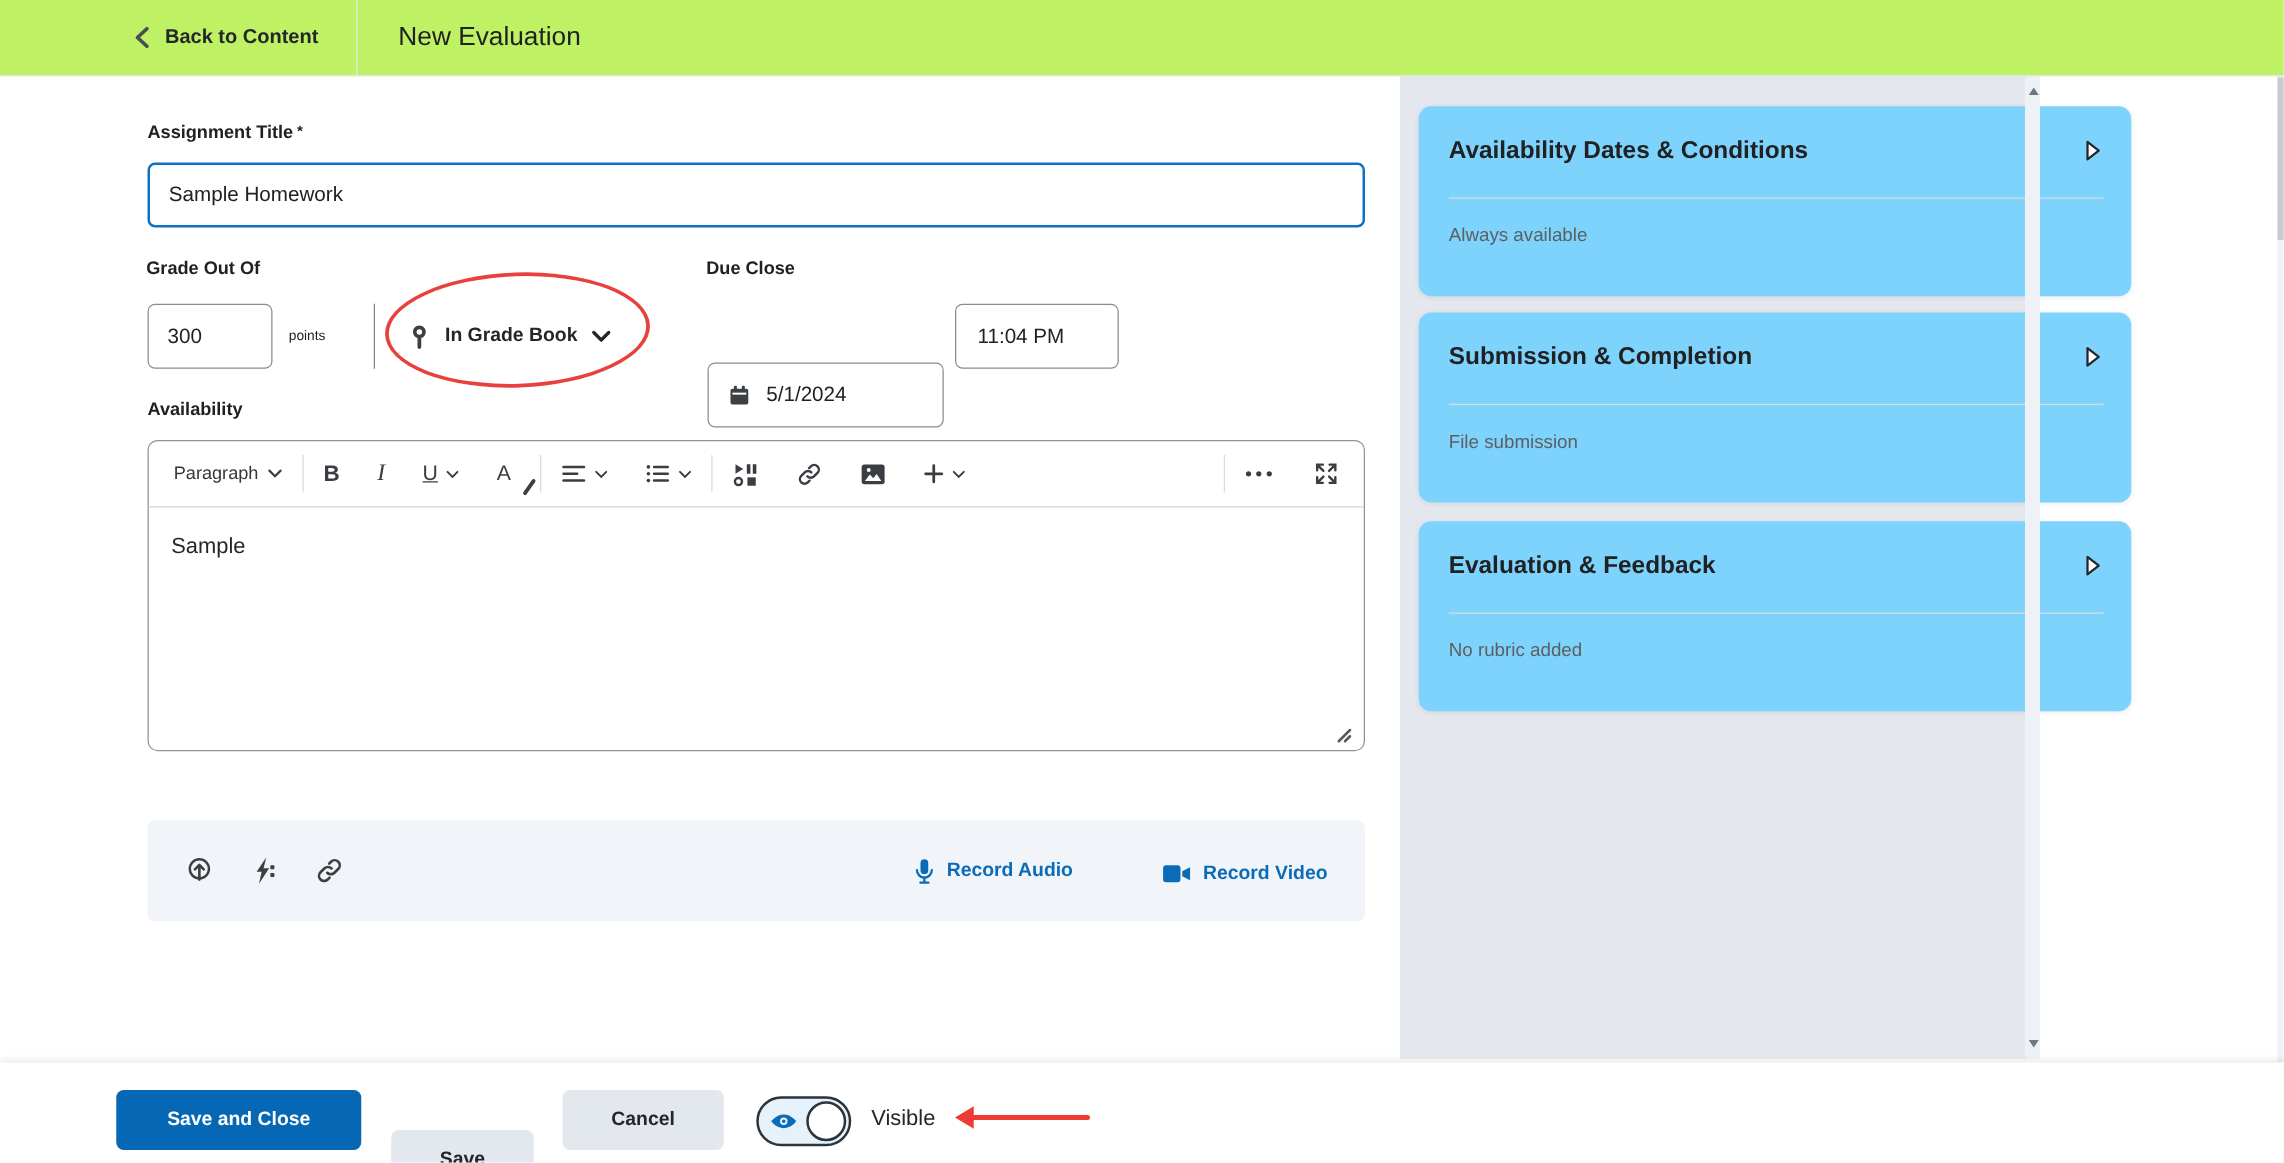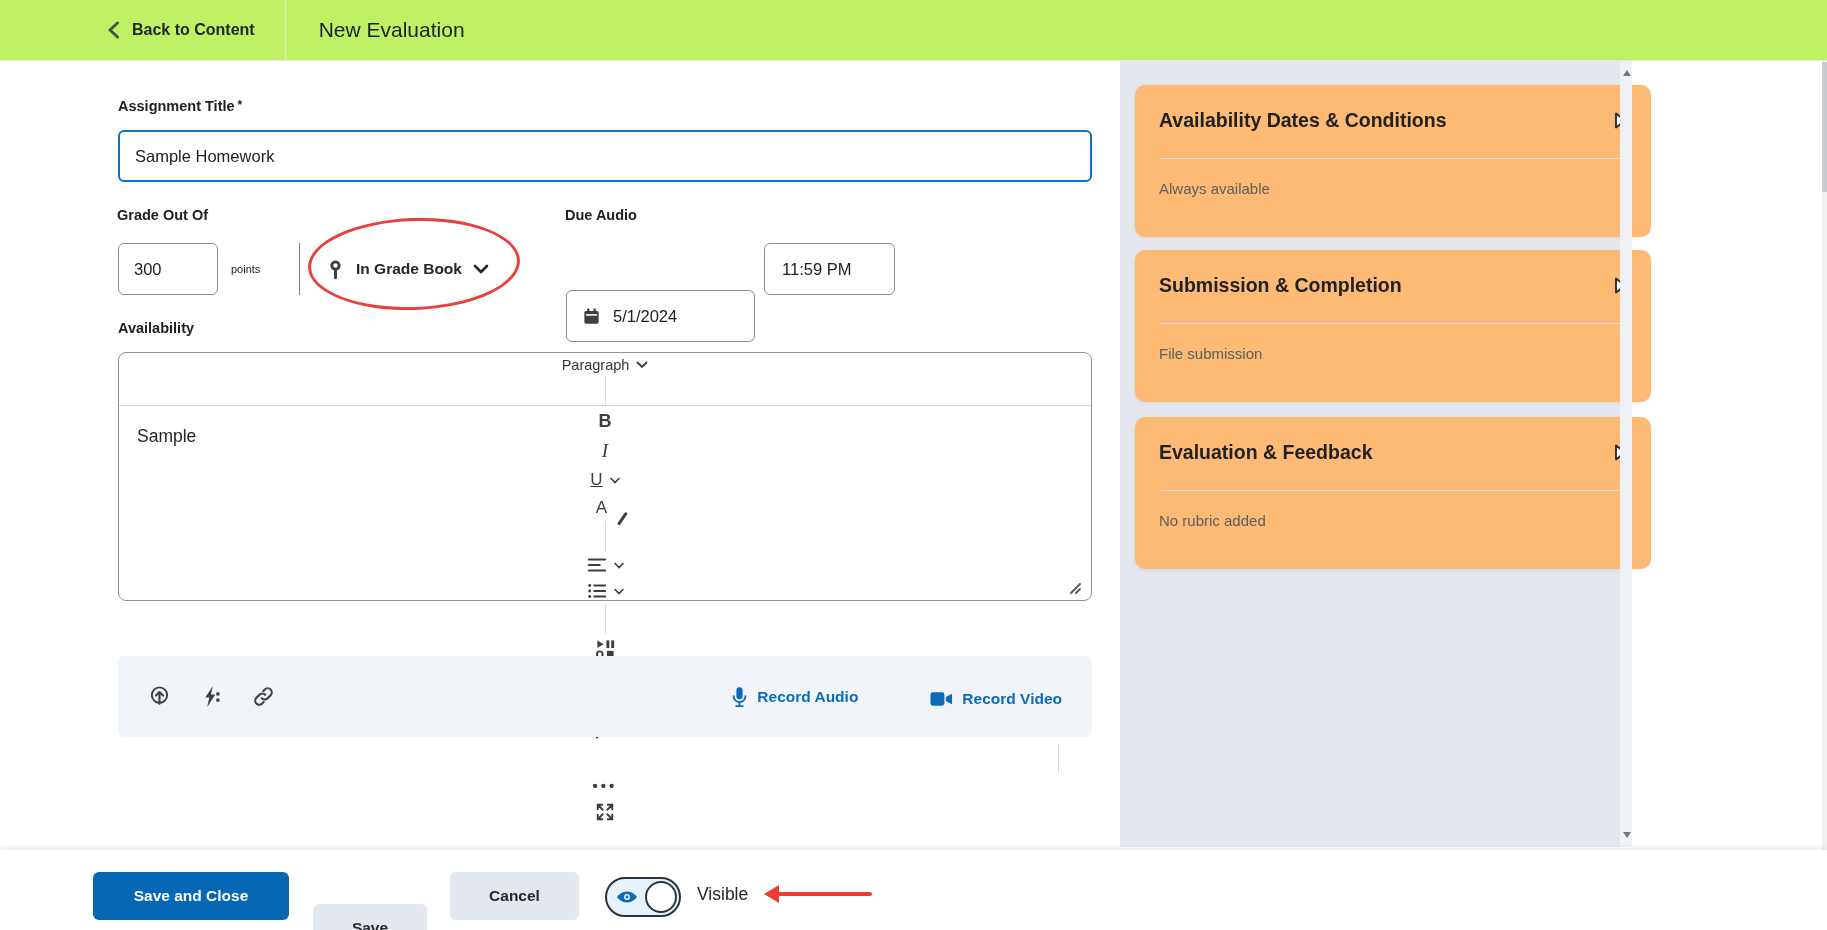--- a/index.html
+++ b/index.html
@@ -30,21 +30,21 @@
   .gradebook-btn { position:absolute; left:326px; top:243px; height:52px; display:flex;
                    align-items:center; gap:11px; background:transparent; border:none; cursor:pointer; }
   .gradebook-btn .lbl { font-size:15.5px; font-weight:700; color:#24262a; font-family:"Liberation Sans",sans-serif; }
   .date-field { left:566px; top:243px; width:189px; padding-left:15px; gap:12px; cursor:text;margin-top:47px; }
   .time-field { left:764px; top:243px; width:131px; padding-left:17px; cursor:text; }
 
   
   .editor { position:absolute; left:118px; top:352px; width:974px; height:249px;
             border:1px solid #8d9399; border-radius:8px; background:#fff; }
   .ed-toolbar { height:53px; display:flex; align-items:center; padding:0 18px;
-                border-bottom:1px solid #d3d8dd; color:#3a3e42;flex-direction:column; }
+                border-bottom:1px solid #d3d8dd; color:#3a3e42; }
   .tb-item { display:flex; align-items:center; gap:7px; cursor:pointer; padding:4px 2px; }
   .tb-gap { width:26px; flex:0 0 auto; }
   .tb-vdiv { width:1px; height:30px; background:#d7dbdf; margin:0 14px; flex:0 0 auto; }
   .g-bold { font-weight:700; font-size:18px; }
   .g-italic { font-style:italic; font-family:"Liberation Serif",serif; font-size:19px; }
   .g-under { font-size:17px; text-decoration:underline; }
   .a-color { position:relative; font-size:17px; font-weight:400; }
   .a-color .slash { position:absolute; right:-9px; top:3px; width:2.5px; height:15px;
                     background:#3a3e42; transform:rotate(35deg); border-radius:2px; }
   .para-lbl { font-size:14.5px; color:#33373a; }
@@ -56,21 +56,21 @@
   .attach-bar { position:absolute; left:118px; top:656px; width:974px; height:81px;
                 background:#f1f4f8; border-radius:6px; display:flex; align-items:center; padding:0 30px; }
   .attach-icons { display:flex; align-items:center; gap:30px; }
   .attach-icons .aicon { cursor:pointer; display:flex; }
   .record-group { margin-left:auto; display:flex; align-items:flex-end; gap:72px; }
   .record-btn { display:flex; align-items:center; gap:9px; cursor:pointer; background:none; border:none; }
   .record-btn .lbl { color:#0a6cb8; font-size:15.5px; font-weight:700; font-family:"Liberation Sans",sans-serif; }
 
   
   .side-panel { position:absolute; left:1120px; top:61px; width:501px; height:786px; background:#e4e8ee; }
-  .side-card { position:absolute; left:15px; width:516px; height:152px; background:#fdba74;
+  .side-card { position:absolute; left:15px; width:570px; height:152px; background:#7dd3fc;
                border-radius:10px; box-shadow:0 1px 4px rgba(30,40,50,.08); padding:24px 22px 0 24px; }
   .sc-head { display:flex; align-items:center; justify-content:space-between; cursor:pointer; }
   .sc-title { font-size:19.5px; font-weight:700; color:#202122; }
   .sc-div { border:none; border-top:1px solid #d9dee3; margin:26px 0 0 0; }
   .sc-summary { margin-top:21px; font-size:15px; color:#5b5f63; }
   .panel-scrollbar { position:absolute; left:1620px; top:61px; width:12px; height:786px; background:#eef1f6; }
   .ps-up, .ps-down { position:absolute; left:2.5px; width:0; height:0; border-left:4px solid transparent;
                      border-right:4px solid transparent; cursor:pointer; }
   .ps-up { top:9px; border-bottom:6px solid #71777d; }
   .ps-down { bottom:9px; border-top:6px solid #71777d; }
@@ -135,34 +135,34 @@
       </svg>
   </span>
   <span class="lbl">In Grade Book</span>
   <span>
     <svg width="16" height="10" viewBox="0 0 16 10">
         <path d="M2 2l6 6 6-6" fill="none" stroke="#24262a" stroke-width="2.6" stroke-linecap="round" stroke-linejoin="round"></path>
       </svg>
   </span>
 </button>
 
-<div class="field-label" style="left:565px; top:207px;">Due Audio</div>
+<div class="field-label" style="left:565px; top:207px;">Due Close</div>
 <div class="small-field date-field">
   <span>
     <svg width="19" height="19" viewBox="0 0 24 24">
         <rect x="3" y="5" width="18" height="16" rx="2" fill="#3b4044"></rect>
         <rect x="6.5" y="2" width="3" height="5" rx="1" fill="#3b4044"></rect>
         <rect x="14.5" y="2" width="3" height="5" rx="1" fill="#3b4044"></rect>
         <rect x="5" y="9" width="14" height="2" fill="#fff"></rect>
       </svg>
   </span>
   <span>5/1/2024</span>
 </div>
 <div class="small-field time-field">
-  <span>11:59 PM</span>
+  <span>11:04 PM</span>
 </div>
 
 <div class="field-label" style="left:118px; top:320px;">Availability</div>
 
 <div class="editor">
   <div class="ed-toolbar">
     <div class="tb-item">
       <span class="para-lbl">Paragraph</span>
       <span>
           <svg width="12" height="8" viewBox="0 0 12 8">

